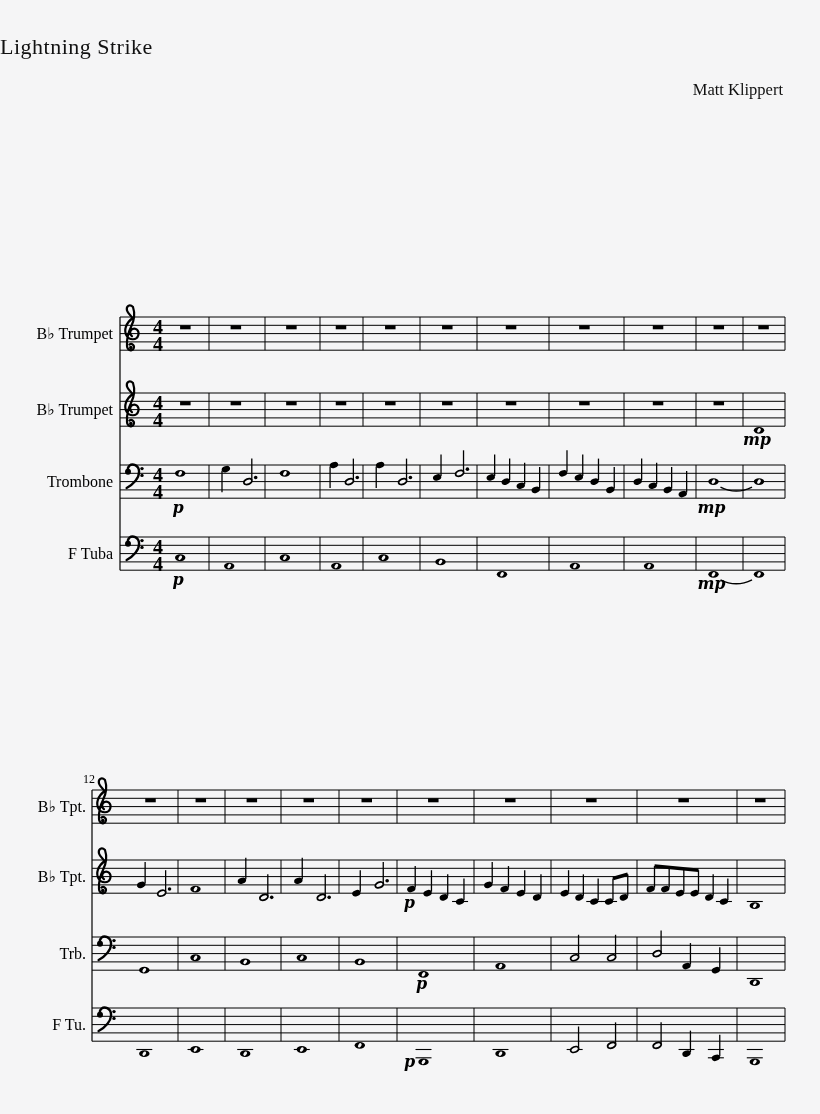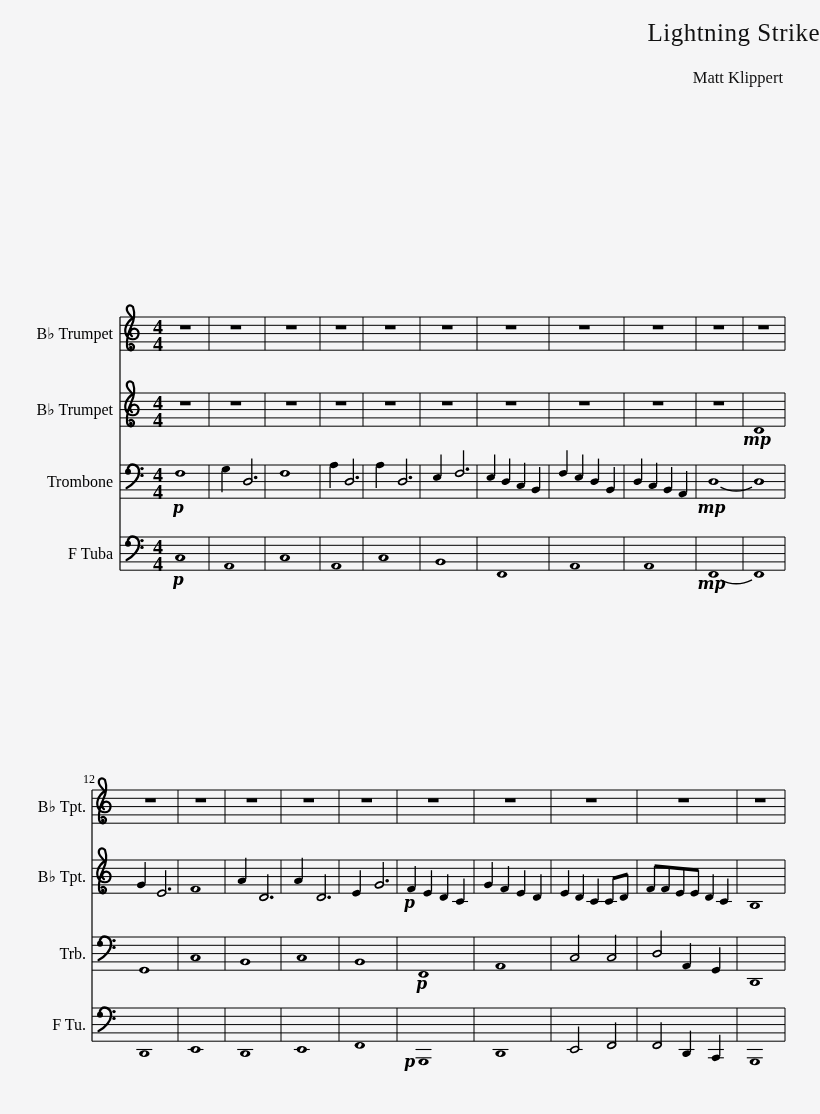--- a/index.html
+++ b/index.html
@@ -2,25 +2,25 @@
 <html><head>
 <meta charset="utf-8">
 <style>
   html,body{margin:0;padding:0;background:#e9e9ea;}
   .page{
     position:relative;width:820px;height:1114px;margin:0 auto;
     background:#f5f5f6;overflow:hidden;
     font-family:"Liberation Serif","DejaVu Serif",serif;color:#111;
   }
   .title{
-    position:absolute;top:19px;left:0;width:100%;text-align:right;
-    font-size:25px;letter-spacing:.5px;
+    position:absolute;top:34px;left:0;width:100%;text-align:left;
+    font-size:22px;letter-spacing:.5px;
   }
   .composer{
-    position:absolute;top:68px;right:37px;font-size:16.5px;
+    position:absolute;top:80px;right:37px;font-size:16.5px;
   }
   svg.score{position:absolute;left:0;top:0;}
 </style>
 </head>
 <body>
 
 <div class="page">
   <div class="title">Lightning Strike</div>
   <div class="composer">Matt Klippert</div>
   <svg class="score" id="score-svg" width="820" height="1114" viewBox="0 0 820 1114">

